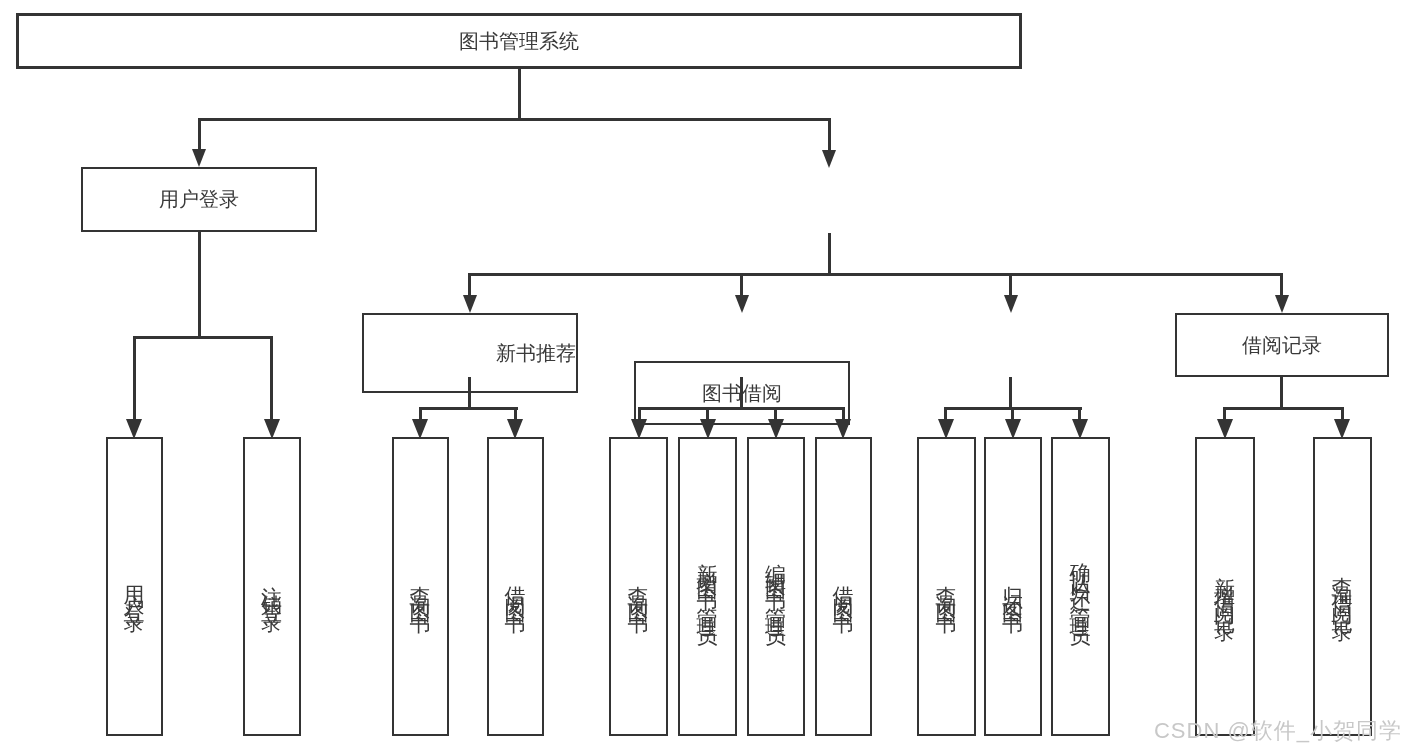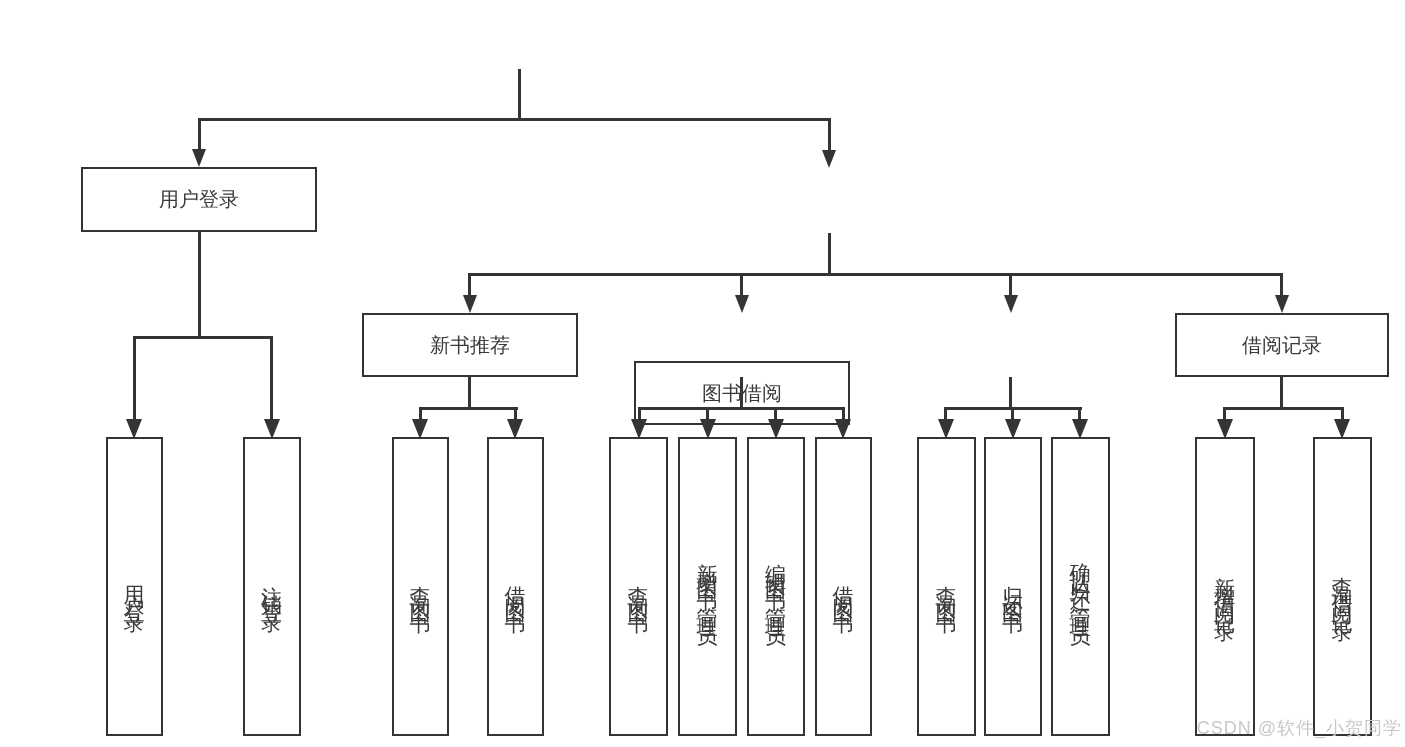--- a/index.html
+++ b/index.html
@@ -50,31 +50,34 @@
     white-space:nowrap;
   }
   .ln{position:absolute;background:var(--line);}
   .arr{position:absolute;width:0;height:0;}
   .arr.sm{border-left:7px solid transparent;border-right:7px solid transparent;border-top:18px solid var(--line);}
   .arr.lg{border-left:8px solid transparent;border-right:8px solid transparent;border-top:20px solid var(--line);}
   .watermark{
     position:absolute;
     top:716px;
     right:3px;
-    font-size:18px;
+    font-size:22px;
     color:var(--wm);
     z-index:5;
     letter-spacing:1px;
   }
 </style>
 </head>
 <body>
 
 <div class="canvas">
 
+  <div class="node root" style="left:16px;top:13px;width:1006px;height:56px;">
+    <span>图书管理系统</span>
+  </div>
 
   <div class="ln" style="left:518px;top:69px;width:3px;height:52px;"></div>
   <div class="ln" style="left:198px;top:118px;width:633px;height:3px;"></div>
   <div class="ln" style="left:198px;top:118px;width:3px;height:33px;"></div>
   <div class="arr sm" style="left:192px;top:149px;"></div>
   <div class="ln" style="left:828px;top:118px;width:3px;height:34px;"></div>
   <div class="arr sm" style="left:822px;top:150px;"></div>
 
   <div class="node" style="left:81px;top:167px;width:236px;height:65px;">
     <span>用户登录</span>
@@ -91,21 +94,21 @@
   <div class="ln" style="left:468px;top:273px;width:815px;height:3px;"></div>
   <div class="ln" style="left:468px;top:273px;width:3px;height:24px;"></div>
   <div class="arr sm" style="left:463px;top:295px;"></div>
   <div class="ln" style="left:740px;top:273px;width:3px;height:24px;"></div>
   <div class="arr sm" style="left:735px;top:295px;"></div>
   <div class="ln" style="left:1009px;top:273px;width:3px;height:24px;"></div>
   <div class="arr sm" style="left:1004px;top:295px;"></div>
   <div class="ln" style="left:1280px;top:273px;width:3px;height:24px;"></div>
   <div class="arr sm" style="left:1275px;top:295px;"></div>
 
-  <div class="node" style="left:362px;top:313px;width:216px;height:64px;">
+  <div class="node" style="left:362px;top:313px;width:216px;height:80px;justify-content:flex-end;">
     <span>新书推荐</span>
   </div>
   <div class="node" style="left:634px;top:313px;width:216px;height:64px;margin-top:48px;">
     <span>图书借阅</span>
   </div>
   <div class="node" style="left:1175px;top:313px;width:214px;height:64px;">
     <span>借阅记录</span>
   </div>
 
   <div class="ln" style="left:468px;top:377px;width:3px;height:33px;"></div>

